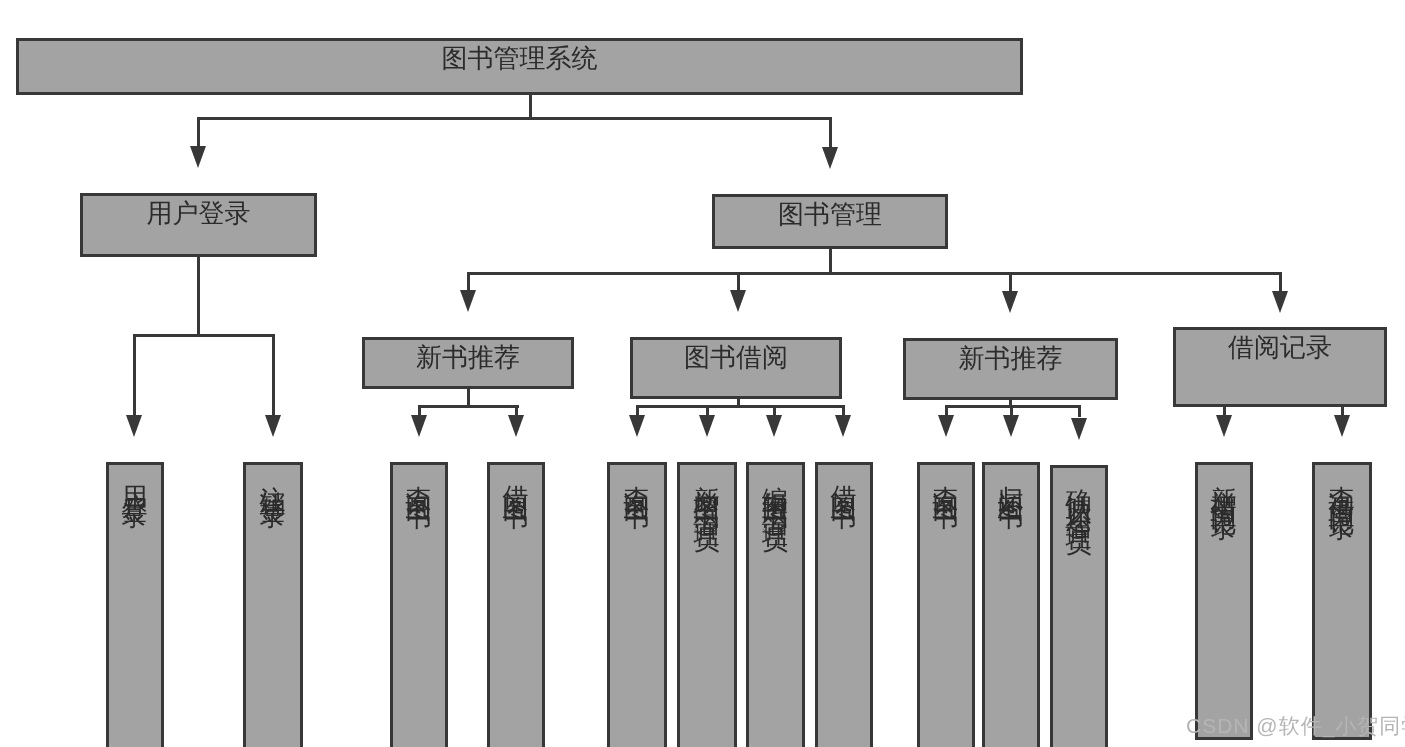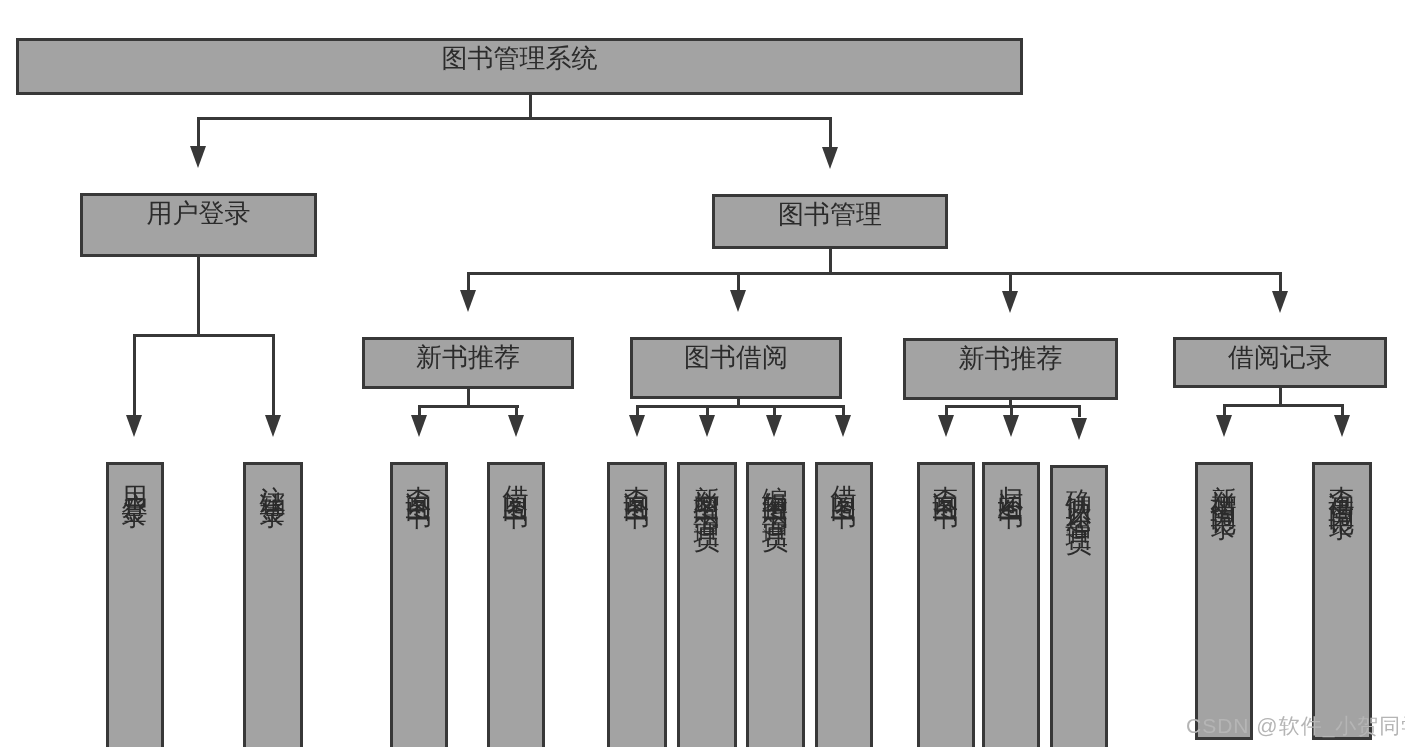--- a/index.html
+++ b/index.html
@@ -127,21 +127,21 @@
 
   <div class="box" style="left:362px;top:312px;width:212px;height:52px">
     <span>新书推荐</span>
   </div>
   <div class="box" style="left:630px;top:312px;width:212px;height:62px">
     <span>图书借阅</span>
   </div>
   <div class="box" style="left:903px;top:313px;width:215px;height:62px">
     <span>新书推荐</span>
   </div>
-  <div class="box" style="left:1173px;top:312px;width:214px;height:51px">
+  <div class="box" style="left:1173px;top:302px;width:214px;height:80px">
     <span>借阅记录</span>
   </div>
 
   <div class="box vbox" style="left:106px;top:437px;width:58px;height:298px">
     <span>用户登录</span>
   </div>
   <div class="box vbox" style="left:243px;top:437px;width:60px;height:298px">
     <span>注销登录</span>
   </div>
 

